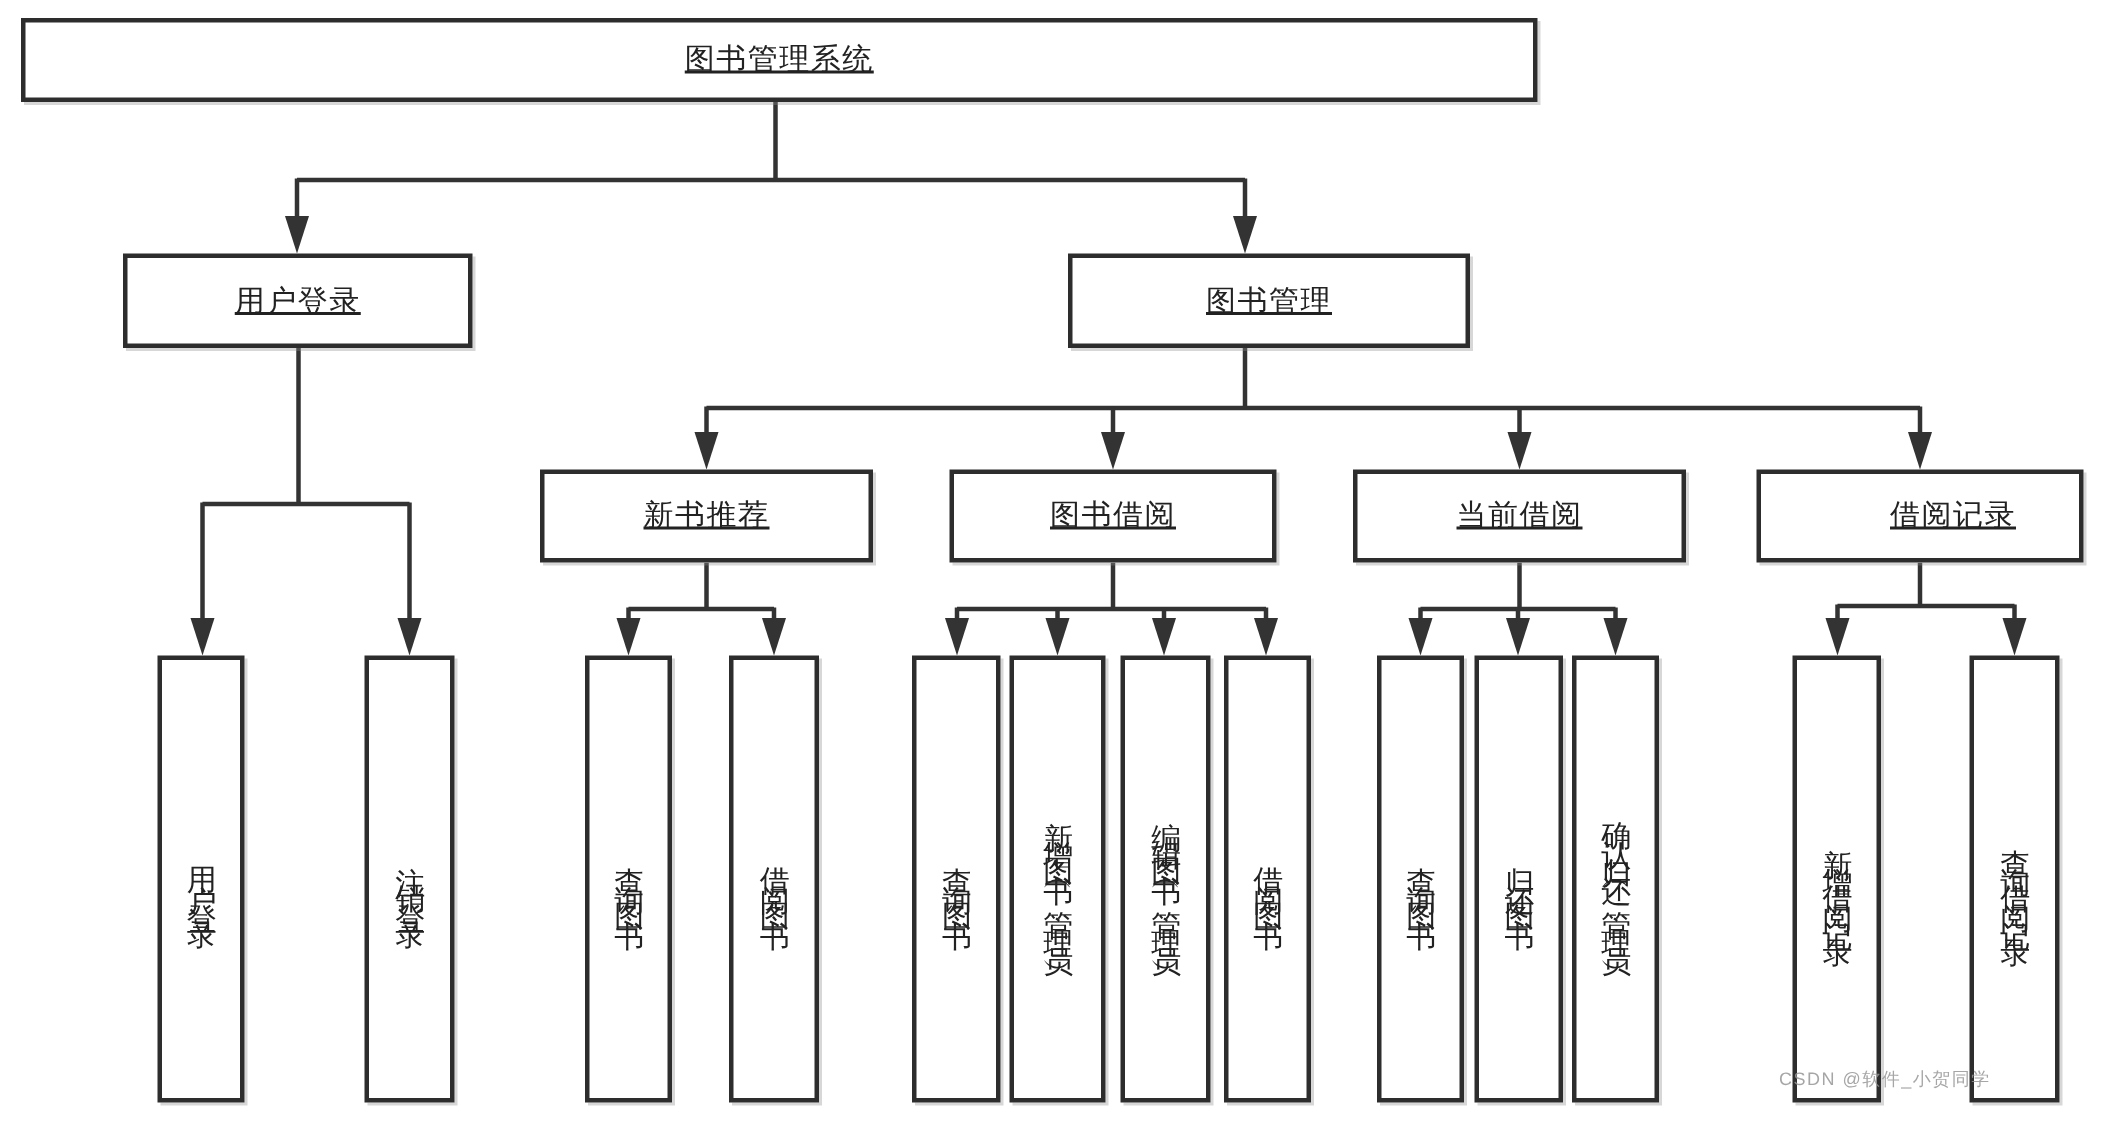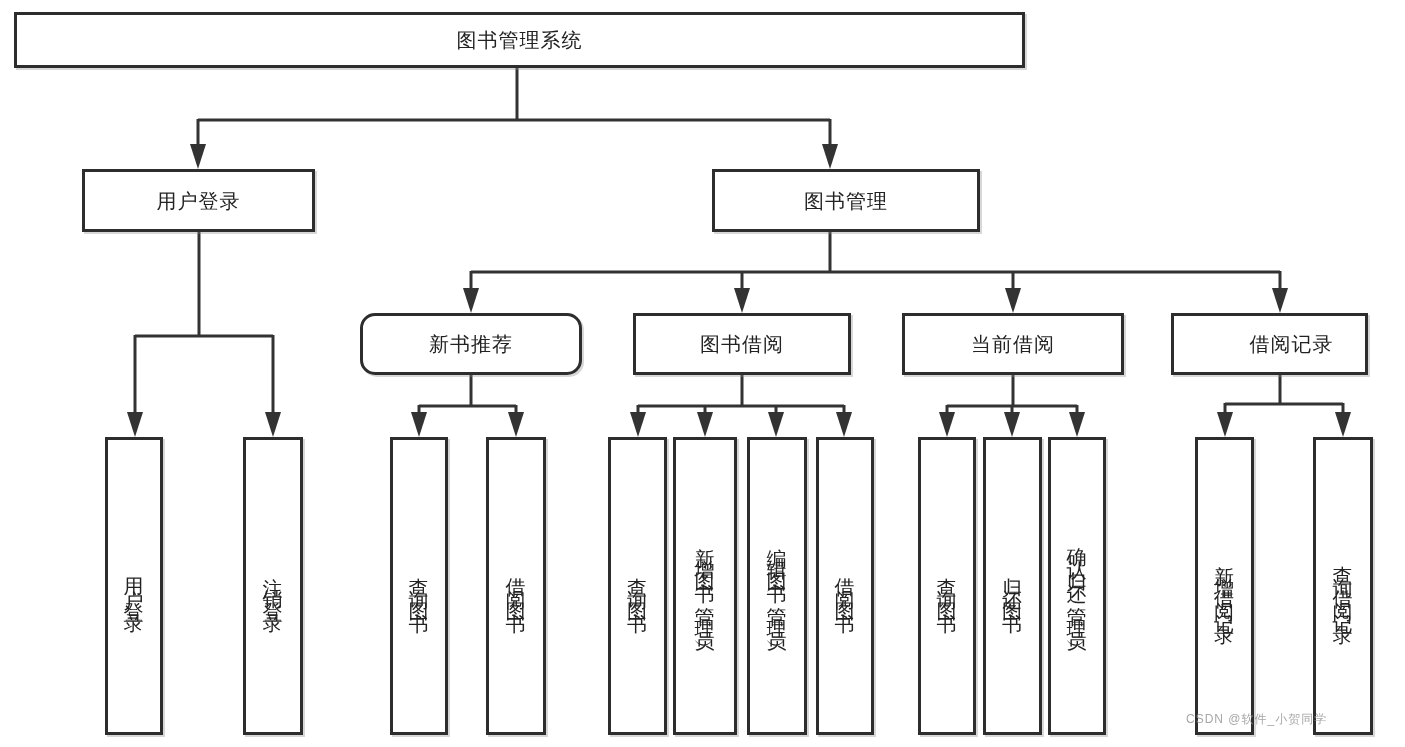--- a/index.html
+++ b/index.html
@@ -7,21 +7,21 @@
     position:relative; width:1405px; height:747px; background:#ffffff;
     font-family:"Liberation Sans", sans-serif; overflow:hidden;
   }
   .connectors { position:absolute; left:0; top:0; width:1405px; height:747px; }
   .box {
     position:absolute; box-sizing:border-box; background:#ffffff;
     border:3px solid #2d2d2d; display:flex; align-items:center; justify-content:center;
     color:#222222; font-size:20px; line-height:1;
     box-shadow:2px 2px 0 rgba(140,140,140,0.35);
   }
-  .hbox span { white-space:nowrap; letter-spacing:1px; }
+  .hbox span { white-space:nowrap; letter-spacing:1px;text-decoration:underline; }
   .vbox span {
     writing-mode:vertical-rl; text-orientation:mixed;
     letter-spacing:12px; line-height:1; white-space:nowrap;
   }
   .watermark {
     position:absolute; left:1186px; top:711px; z-index:5;
     font-size:12px; color:rgba(150,150,150,0.85); letter-spacing:1px; white-space:nowrap;
   }
 </style>
 </head>
@@ -99,30 +99,30 @@
     <span>图书管理系统</span>
   </div>
 
   <div class="box hbox" style="left:82px; top:169px; width:233px; height:63px;">
     <span>用户登录</span>
   </div>
   <div class="box hbox" style="left:712px; top:169px; width:268px; height:63px;">
     <span>图书管理</span>
   </div>
 
-  <div class="box hbox" style="left:360px; top:313px; width:222px; height:62px;border-radius:15px;">
+  <div class="box hbox" style="left:360px; top:313px; width:222px; height:62px;">
     <span>新书推荐</span>
   </div>
   <div class="box hbox" style="left:633px; top:313px; width:218px; height:62px;">
     <span>图书借阅</span>
   </div>
   <div class="box hbox" style="left:902px; top:313px; width:222px; height:62px;">
     <span>当前借阅</span>
   </div>
-  <div class="box hbox" style="left:1171px; top:313px; width:197px; height:62px;padding-left:44px;">
+  <div class="box hbox" style="left:1171px; top:313px; width:218px; height:62px;padding-left:44px;">
     <span>借阅记录</span>
   </div>
 
   <div class="box vbox" style="left:105px; top:437px; width:58px; height:298px;">
     <span>用户登录</span>
   </div>
   <div class="box vbox" style="left:243px; top:437px; width:60px; height:298px;">
     <span>注销登录</span>
   </div>
 

